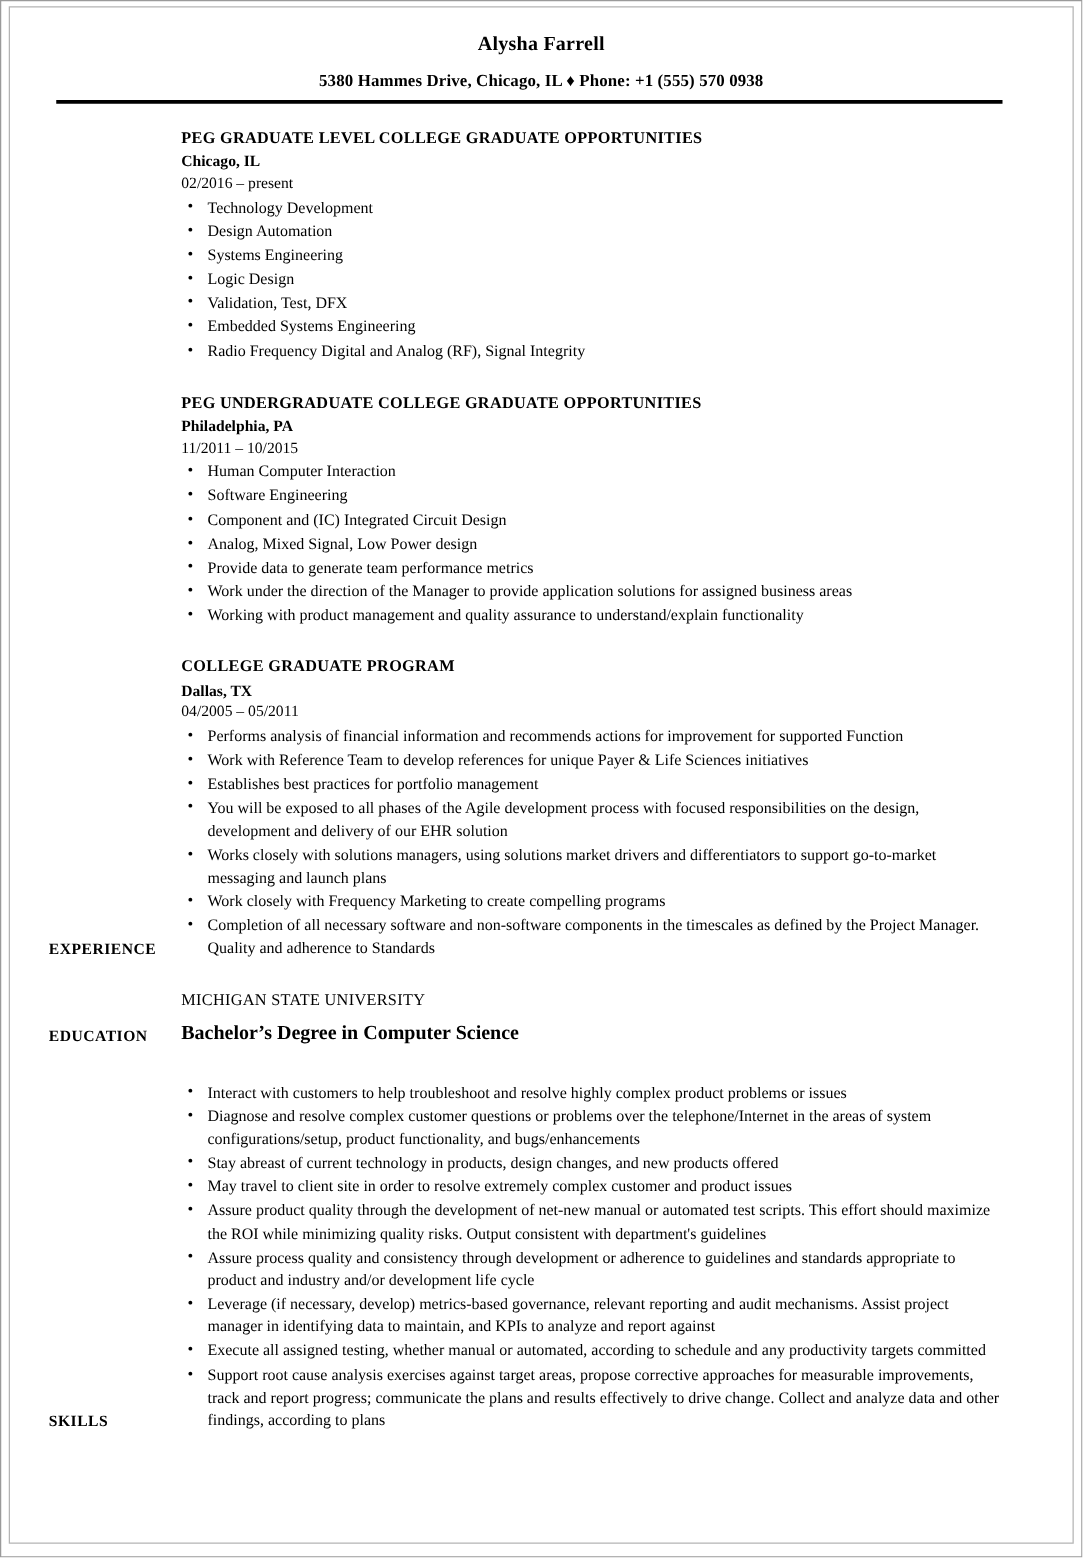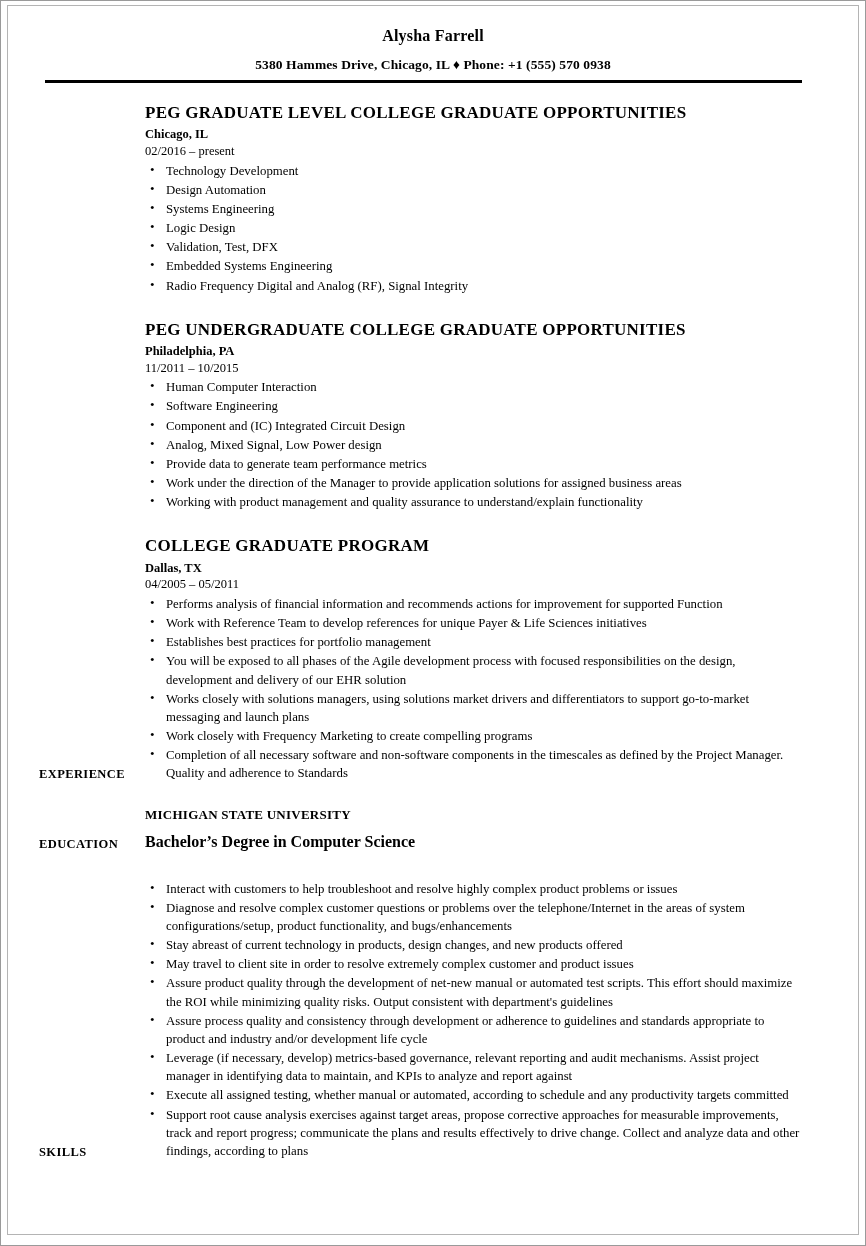--- a/index.html
+++ b/index.html
@@ -84,21 +84,21 @@
   }
 
   #experience-section { margin-top: 19px; }
   #education-section  { margin-top: 25px; }
   #skills-section     { margin-top: 27px; }
 
   .job { margin-bottom: 24px; }
   .job:last-child { margin-bottom: 0; }
 
   .job-title {
-    font-size: 17px;
+    font-size: 13px;
     font-weight: bold;
     letter-spacing: 0.25px;
     line-height: 1.25;
   }
   .job-location {
     font-size: 12.5px;
     font-weight: bold;
     margin-top: 4px;
     line-height: 1.25;
   }
@@ -125,21 +125,21 @@
     content: "\2022";
     position: absolute;
     left: 5px;
     top: -1px;
     font-size: 13px;
     line-height: 1.42;
   }
 
   .edu-school {
     font-size: 13px;
-    font-weight: bold;
+    font-weight: normal;
     letter-spacing: 0.25px;
     line-height: 1.25;
   }
   .edu-degree {
     font-size: 16px;
     font-weight: bold;
     margin-top: 8px;
     line-height: 1.25;
   }
   #skills-section .section-body ul.bullets { margin-top: 0; }

